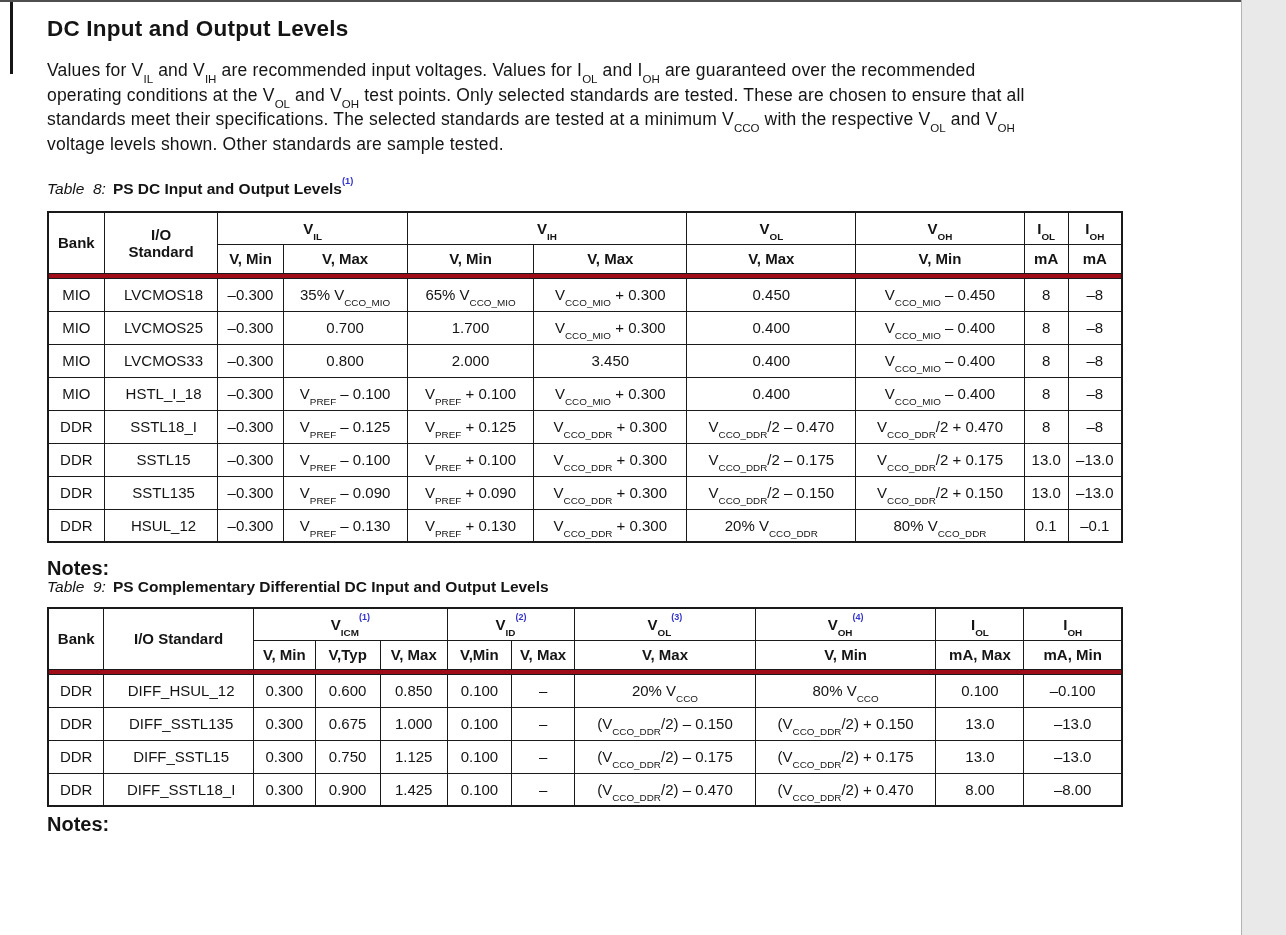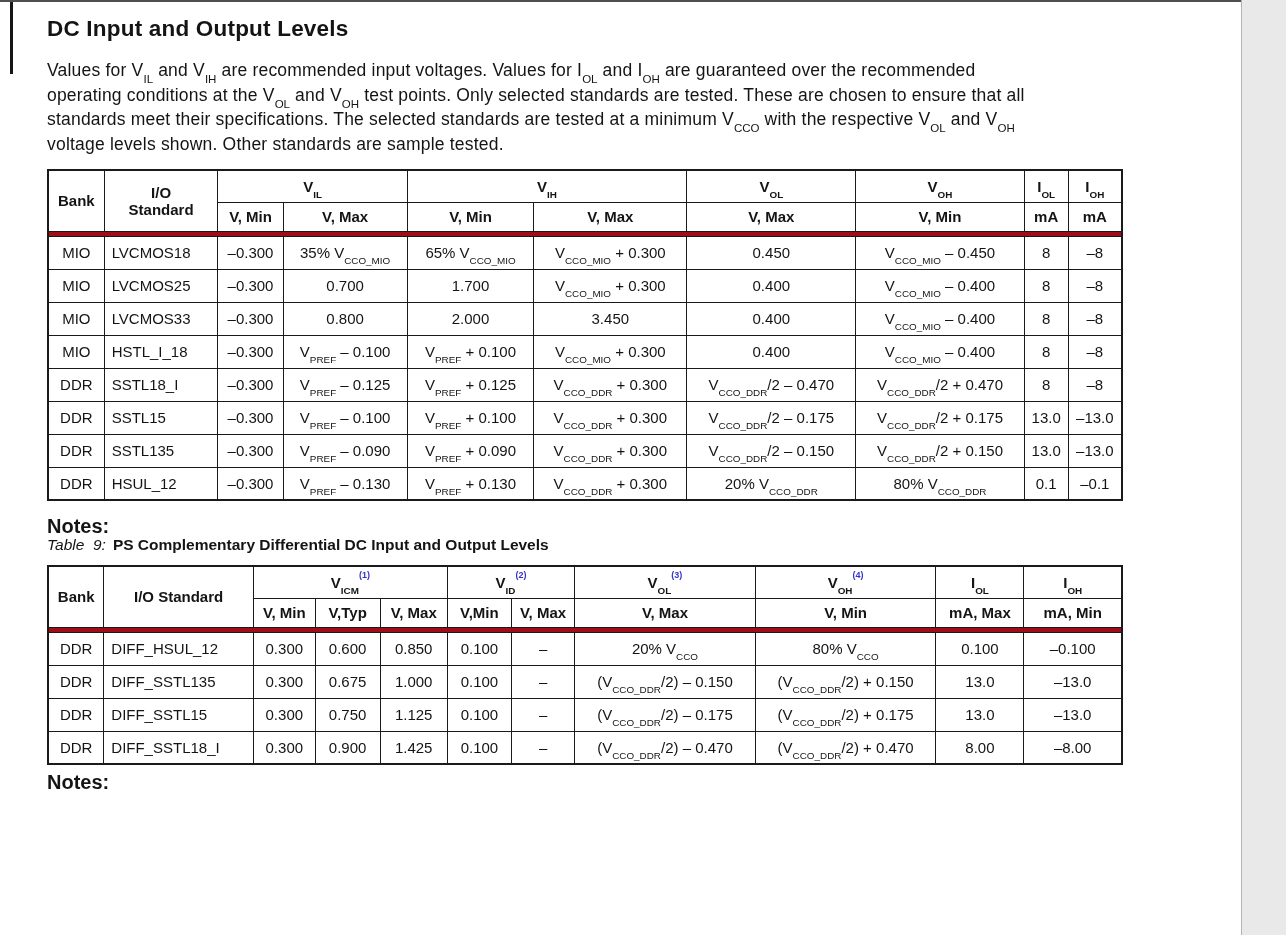--- a/index.html
+++ b/index.html
@@ -25,36 +25,39 @@
   sup.fnref{color:#3333cc;font-weight:bold}
 
   table.dc{border-collapse:collapse;table-layout:fixed;border:2px solid #1a1a1a;margin-top:13px}
   table.dc th,table.dc td{border:1px solid #1a1a1a;text-align:center;vertical-align:middle;
     font-size:15px;line-height:17px;padding:0 2px;overflow:hidden;white-space:nowrap}
   table.dc thead th{font-weight:bold}
   table.dc thead tr.hrow1 th{height:32px}
   table.dc thead tr.hrow2 th{height:29px}
   table.dc tbody td{height:33px}
   table.dc tr.redline td{height:5px;padding:0;background:#a00d18;border-left:none;border-right:none}
-  table.dc td:nth-child(2){text-align:left;padding-left:7px}
+  table.dc td:nth-child(2){text-align:center;padding-left:7px}
   #t9{margin-top:11px}
 
   .notes{margin-top:16px}
   .nhead{font-weight:bold;font-size:20px;line-height:18px}
   .nitem{margin-top:9px;font-size:15px;line-height:17px}
   .nnum{display:inline-block;width:43px;padding-left:2px}
   .notes-bottom{margin-top:8px}
 </style>
 </head>
 <body>
 
 <div class="page">
   <h1 class="doc-title">DC Input and Output Levels</h1>
   <p class="intro">Values for V<sub>IL</sub> and V<sub>IH</sub> are recommended input voltages. Values for I<sub>OL</sub> and I<sub>OH</sub> are guaranteed over the recommended<br>operating conditions at the V<sub>OL</sub> and V<sub>OH</sub> test points. Only selected standards are tested. These are chosen to ensure that all<br>standards meet their specifications. The selected standards are tested at a minimum V<sub>CCO</sub> with the respective V<sub>OL</sub> and V<sub>OH</sub><br>voltage levels shown. Other standards are sample tested.</p>
 
+  <p class="tcap tcap-8">
+    <span class="lab">Table  8:</span><span class="ttl">PS DC Input and Output Levels</span><sup class="fnref">(1)</sup>
+  </p>
 
   <table class="dc" id="t8">
     <colgroup>
       <col style="width:59px">
         <col style="width:119px">
         <col style="width:68px">
         <col style="width:130px">
       <col style="width:133px">
         <col style="width:160px">
         <col style="width:177px">

